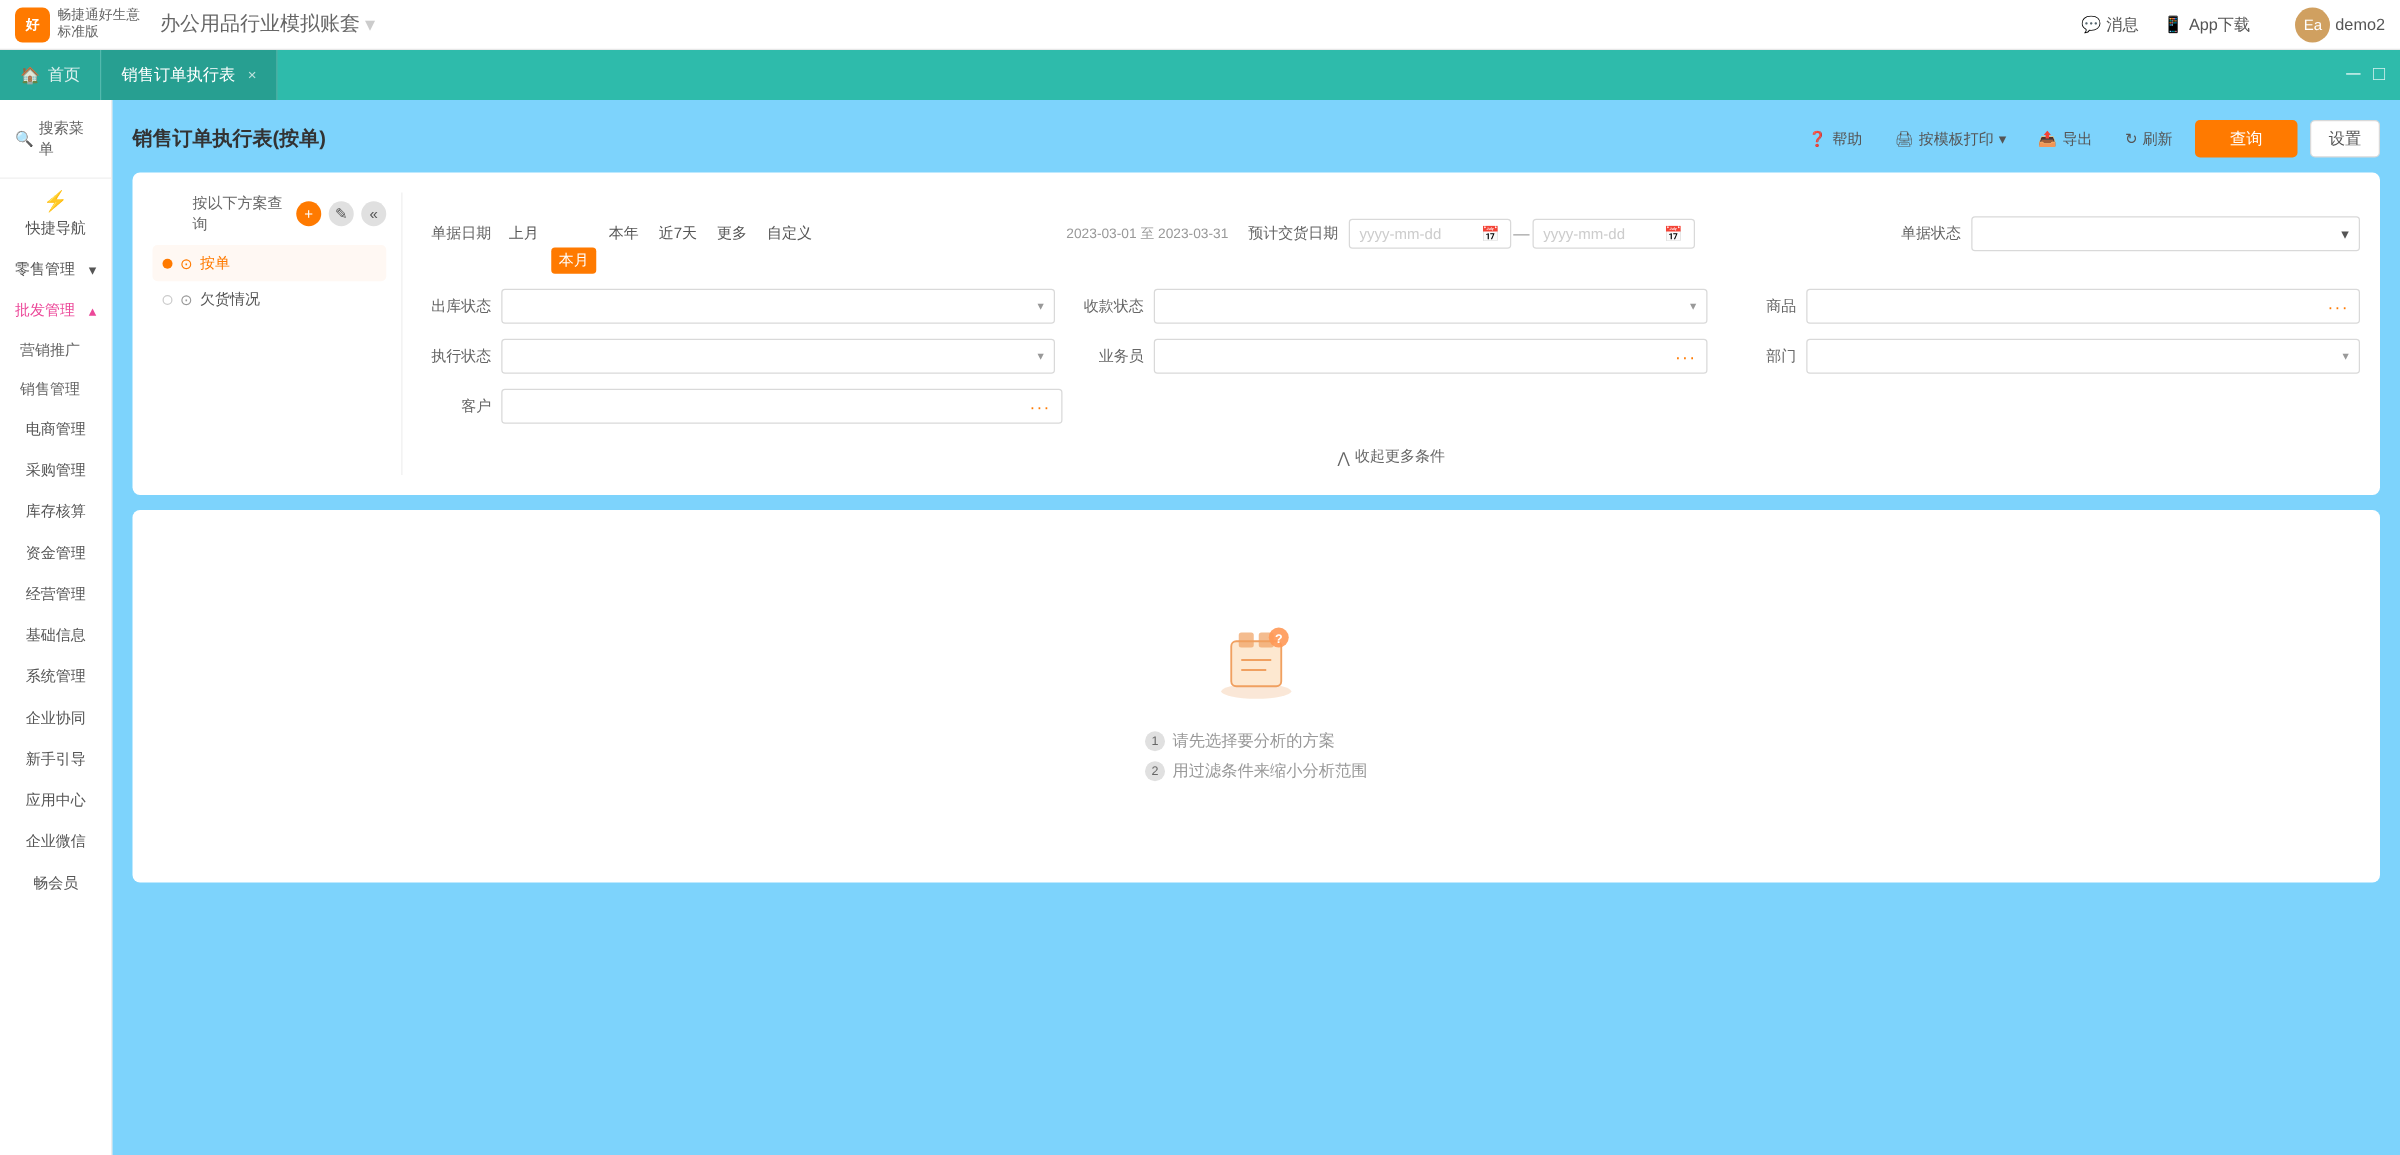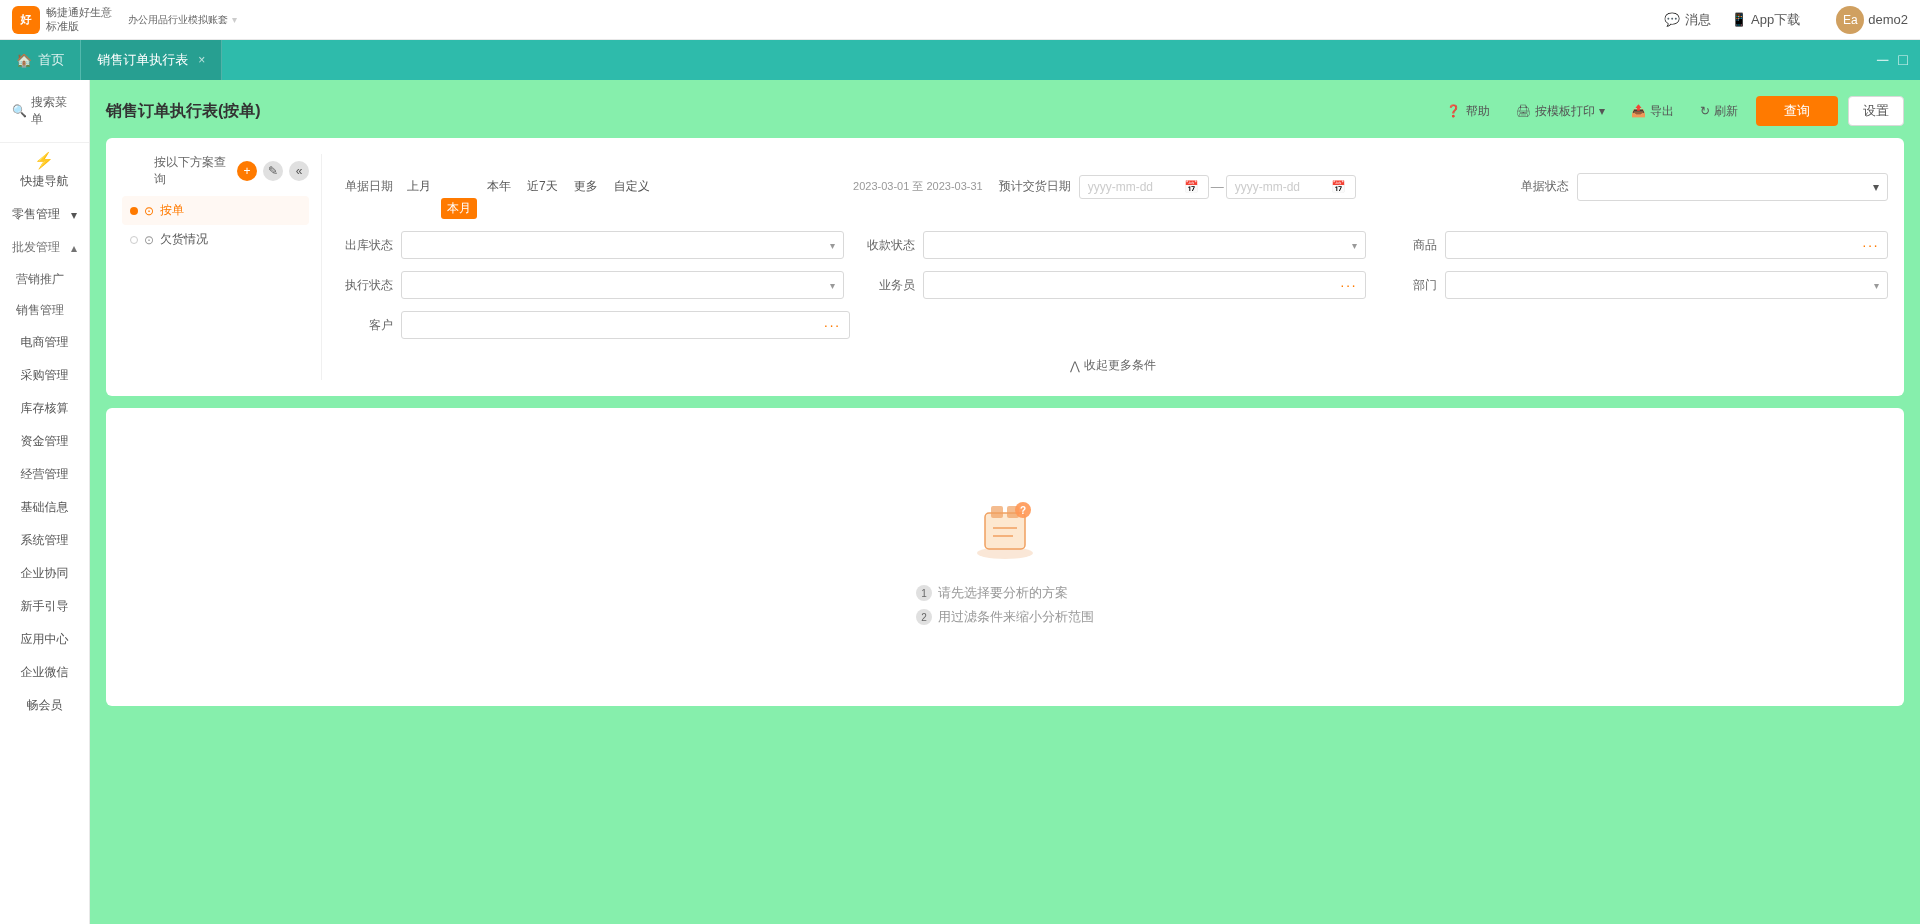--- a/index.html
+++ b/index.html
@@ -3,21 +3,21 @@
   <meta charset="utf-8">
   <style>
     * { box-sizing: border-box; margin: 0; padding: 0; }
     body { font-family: "Microsoft YaHei", "PingFang SC", sans-serif; font-size: 13px; background: #f5f5f5; color: #333; display: flex; flex-direction: column; height: 100vh; overflow: hidden; }
 
     
     .topbar { height: 40px; background: #fff; display: flex; align-items: center; padding: 0 12px; border-bottom: 1px solid #e8e8e8; gap: 16px; flex-shrink: 0; }
     .topbar-logo { display: flex; align-items: center; gap: 6px; }
     .logo-icon { width: 28px; height: 28px; background: #ff7a00; border-radius: 6px; display: flex; align-items: center; justify-content: center; color: #fff; font-size: 11px; font-weight: bold; }
     .logo-text { font-size: 11px; color: #666; line-height: 1.2; }
-    .topbar-breadcrumb { display: flex; align-items: center; gap: 4px; color: #666; font-size: 10px; flex: 1; }
+    .topbar-breadcrumb { display: flex; align-items: center; gap: 4px; color: #666; font-size: 16px; flex: 1; }
     .topbar-breadcrumb span { cursor: pointer; }
     .topbar-breadcrumb .sep { color: #ccc; }
     .topbar-right { display: flex; align-items: center; gap: 20px; margin-left: auto; }
     .topbar-right-item { display: flex; align-items: center; gap: 4px; color: #555; font-size: 13px; cursor: pointer; }
     .avatar { width: 28px; height: 28px; border-radius: 50%; background: #d0a060; display: flex; align-items: center; justify-content: center; color: #fff; font-size: 12px; overflow: hidden; margin-left: 16px; }
 
     
     .tabbar { height: 40px; background: #2ebbab; display: flex; align-items: stretch; flex-shrink: 0; }
     .tab { display: flex; align-items: center; padding: 0 16px; color: rgba(255,255,255,0.85); font-size: 13px; cursor: pointer; gap: 6px; border-right: 1px solid rgba(255,255,255,0.2); }
     .tab.home { background: rgba(0,0,0,0.1); }
@@ -30,25 +30,25 @@
     .main-layout { display: flex; flex: 1; overflow: hidden; }
 
     
     .sidebar { width: 90px; background: #fff; border-right: 1px solid #e8e8e8; display: flex; flex-direction: column; overflow-y: auto; flex-shrink: 0; }
     .sidebar-search { padding: 10px 8px; border-bottom: 1px solid #f0f0f0; }
     .sidebar-search-btn { width: 100%; display: flex; align-items: center; gap: 4px; color: #666; font-size: 12px; cursor: pointer; padding: 4px; }
     .sidebar-item { padding: 8px 0; display: flex; flex-direction: column; align-items: center; justify-content: center; cursor: pointer; gap: 3px; color: #555; font-size: 12px; }
     .sidebar-item .si-icon { font-size: 16px; }
     .sidebar-group { }
     .sidebar-group-header { padding: 8px 12px; display: flex; align-items: center; justify-content: space-between; cursor: pointer; color: #555; font-size: 12px; }
-    .sidebar-group-header.expanded { color: #737373; }
+    .sidebar-group-header.expanded { color: #ec4899; }
     .sidebar-sub-item { padding: 7px 0 7px 16px; font-size: 12px; color: #666; cursor: pointer; display: flex; align-items: center; gap: 4px; }
 
     
-    .content-area { flex: 1; overflow-y: auto; background: #86efac; }
+    .content-area { flex: 1; overflow-y: auto; background: #7dd3fc; }
     .page-container { padding: 16px; }
 
     
     .page-header { display: flex; align-items: center; justify-content: space-between; margin-bottom: 12px; }
     .page-title { font-size: 16px; font-weight: 600; color: #333; }
     .page-actions { display: flex; align-items: center; gap: 10px; }
     .action-btn { display: flex; align-items: center; gap: 4px; font-size: 12px; color: #555; cursor: pointer; padding: 4px 8px; border-radius: 3px; }
     .action-btn-primary { background: #ff7a00; color: #fff; border: none; border-radius: 4px; padding: 6px 28px; font-size: 13px; cursor: pointer; }
     .action-btn-secondary { background: #fff; border: 1px solid #d9d9d9; color: #555; border-radius: 4px; padding: 5px 14px; font-size: 13px; cursor: pointer; }
 

